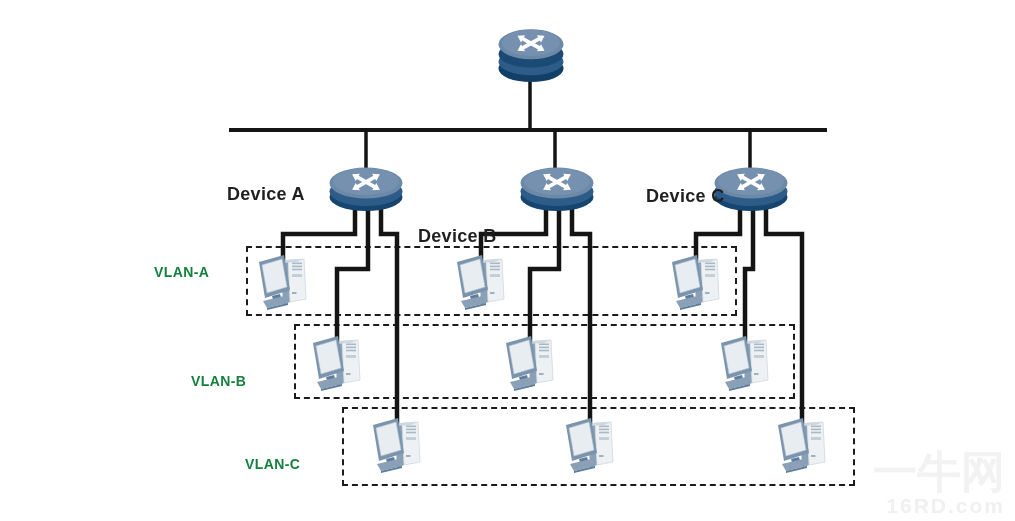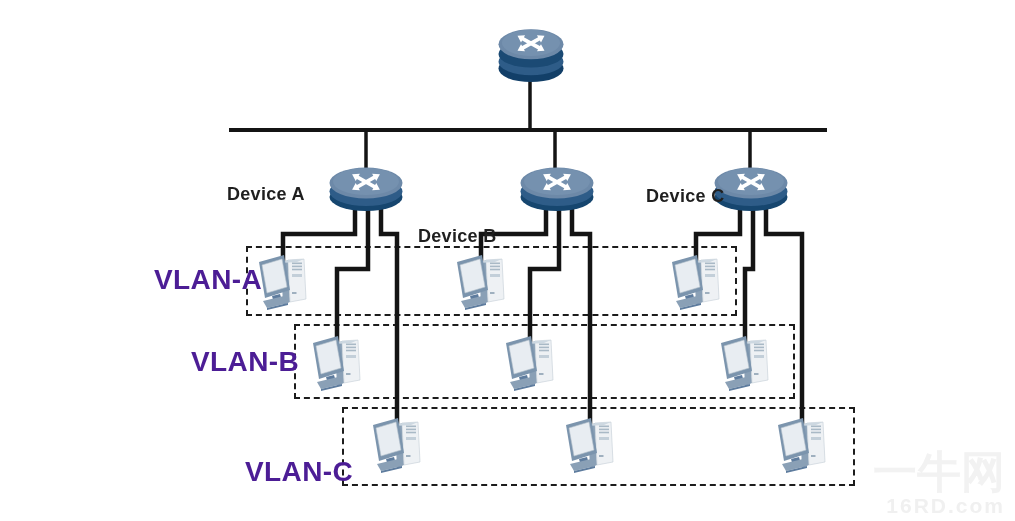--- a/index.html
+++ b/index.html
@@ -11,21 +11,21 @@
     position:absolute;border:2px dashed #1c1c1c;background:transparent;
   }
   svg.wires{position:absolute;left:0;top:0;width:1015px;height:521px;z-index:2;}
   .icon{position:absolute;z-index:3;}
   .icon svg{display:block;width:100%;height:100%;}
   .dev-label{
     position:absolute;z-index:4;font-weight:bold;font-size:18px;color:#1f1f1f;
     white-space:nowrap;letter-spacing:0.3px;
   }
   .vlan-label{
-    position:absolute;z-index:4;font-weight:bold;font-size:28px;color:#4c1d95;
+    position:absolute;z-index:4;font-weight:bold;font-size:14px;color:#15803d;
     white-space:nowrap;letter-spacing:0.4px;
   }
   .watermark{
     position:absolute;right:10px;bottom:4px;z-index:5;text-align:right;
     pointer-events:none;line-height:1.05;
   }
   .watermark .wm1{font-size:44px;font-weight:bold;color:#f2f2f2;}
   .watermark .wm2{font-size:21px;font-weight:bold;color:#f0f0f0;letter-spacing:2px;}
   .defs-hidden{position:absolute;width:0;height:0;overflow:hidden;}
 </style>
@@ -171,21 +171,21 @@
     <svg viewBox="0 0 64 62">
         <use href="#glyph-pc" xlink:href="#glyph-pc"></use>
       </svg>
   </div>
 
   <div class="dev-label" style="left:227px;top:184px;">Device A</div>
   <div class="dev-label" style="left:418px;top:186px;margin-top:40px;">Device B</div>
   <div class="dev-label" style="left:618px;top:186px;margin-left:28px;">Device C</div>
 
   <div class="vlan-label" style="left:154px;top:264px;">VLAN-A</div>
-  <div class="vlan-label" style="left:191px;top:346px;">VLAN-B</div>
+  <div class="vlan-label" style="left:191px;top:373px;">VLAN-B</div>
   <div class="vlan-label" style="left:245px;top:456px;">VLAN-C</div>
 
   <div class="watermark">
     <div class="wm1">一牛网</div>
     <div class="wm2">16RD.com</div>
   </div>
 
 </div>
 
 </body></html>

